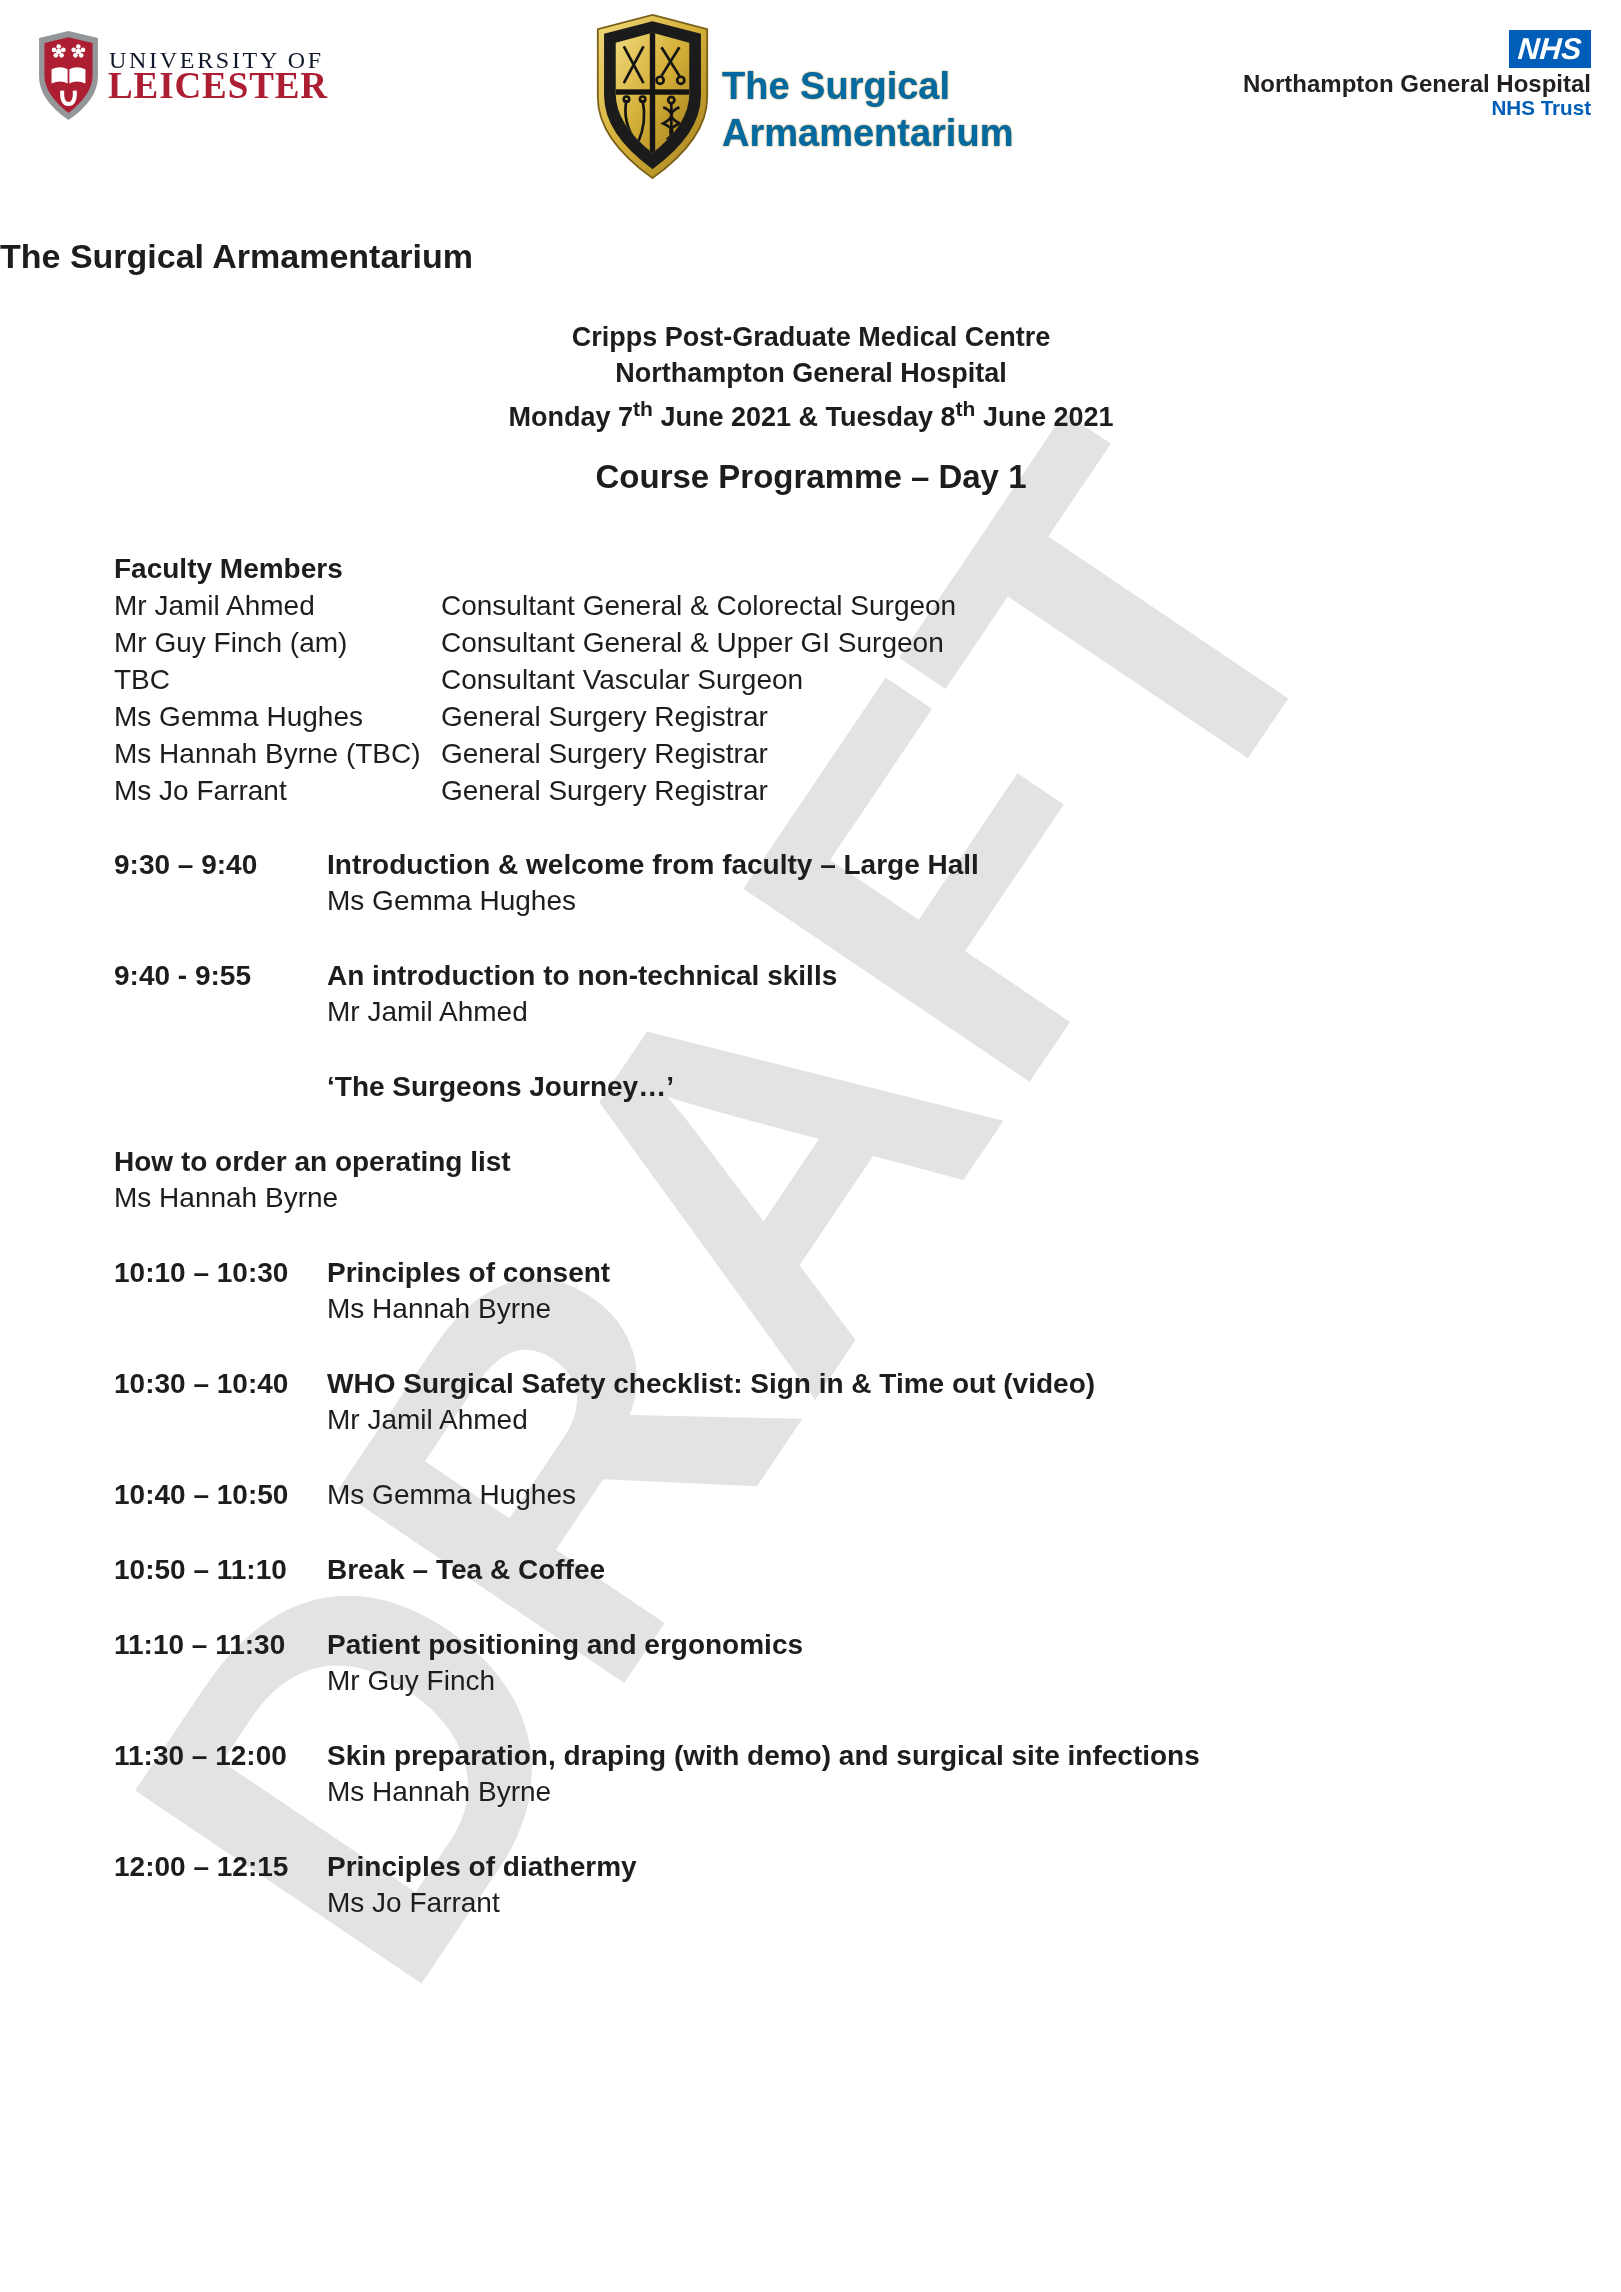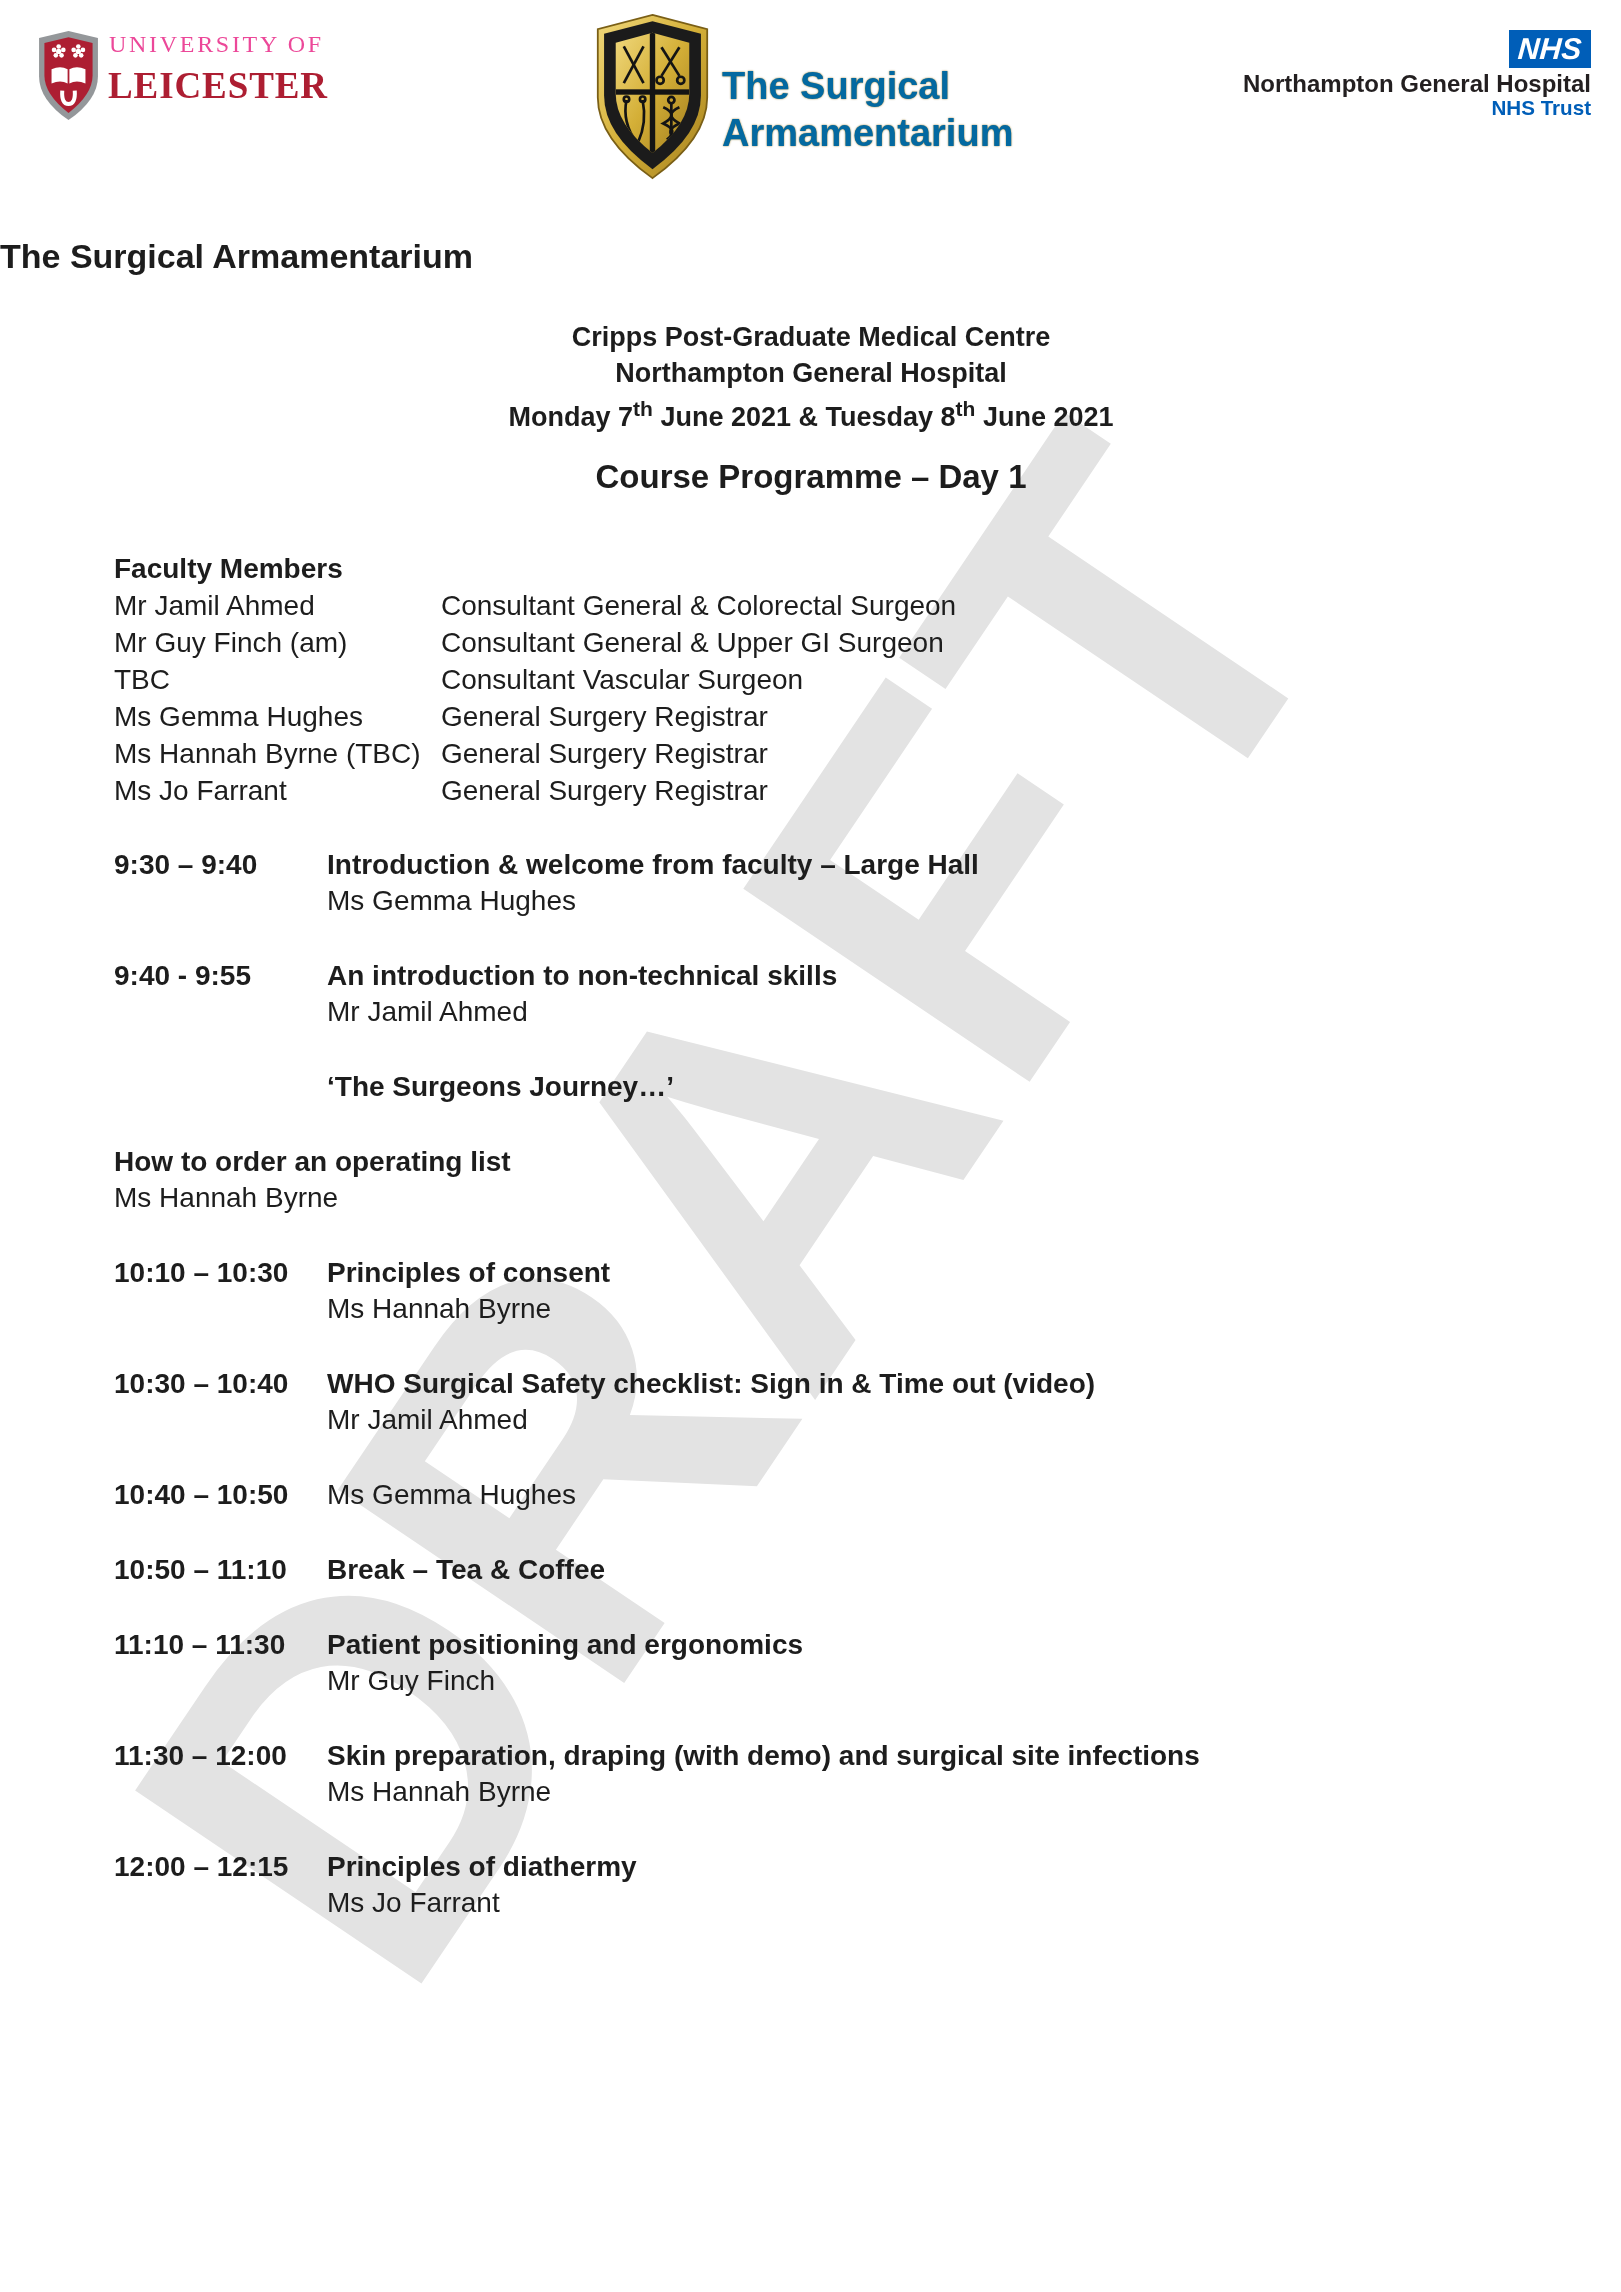--- a/index.html
+++ b/index.html
@@ -10,22 +10,22 @@
   
   .watermark{
     position:absolute;left:734px;top:1209px;
     transform:translate(-50%,-50%) rotate(-56deg);
     font-size:502px;font-weight:bold;color:#e3e3e3;
     white-space:nowrap;line-height:1;z-index:0;user-select:none;
   }
   .content{position:relative;z-index:1;}
   
   .uol-shield{position:absolute;left:38px;top:29.6px;}
-  .uol-text1{position:absolute;left:109px;top:31px;font-family:"Liberation Serif",serif;
-    font-size:24px;letter-spacing:2.7px;color:#ec4899;}
+  .uol-text1{position:absolute;left:109px;top:47px;font-family:"Liberation Serif",serif;
+    font-size:24px;letter-spacing:2.7px;color:#0f172a;}
   .uol-text2{position:absolute;left:108px;top:64px;font-family:"Liberation Serif",serif;
     font-size:37px;font-weight:bold;letter-spacing:0.9px;color:#ad1e32;}
   .arm-shield{position:absolute;left:596px;top:12.5px;}
   .arm-text{position:absolute;left:722px;top:63px;font-size:38px;font-weight:bold;
     color:#0369a1;line-height:47px;text-shadow:0 0 1.8px #8a6d1a;}
   .nhs-box{position:absolute;left:1509px;top:29.6px;width:82px;height:38px;background:#005EB8;
     display:flex;align-items:center;justify-content:center;}
   .nhs-box span{color:#ffffff;font-size:30px;font-weight:bold;font-style:italic;transform:skewX(-4deg);}
   .nhs-hospital{position:absolute;right:31px;top:70px;font-size:24px;font-weight:bold;color:#231f20;text-align:right;}
   .nhs-trust{position:absolute;right:31px;top:96px;font-size:20.6px;font-weight:bold;color:#005EB8;text-align:right;}

